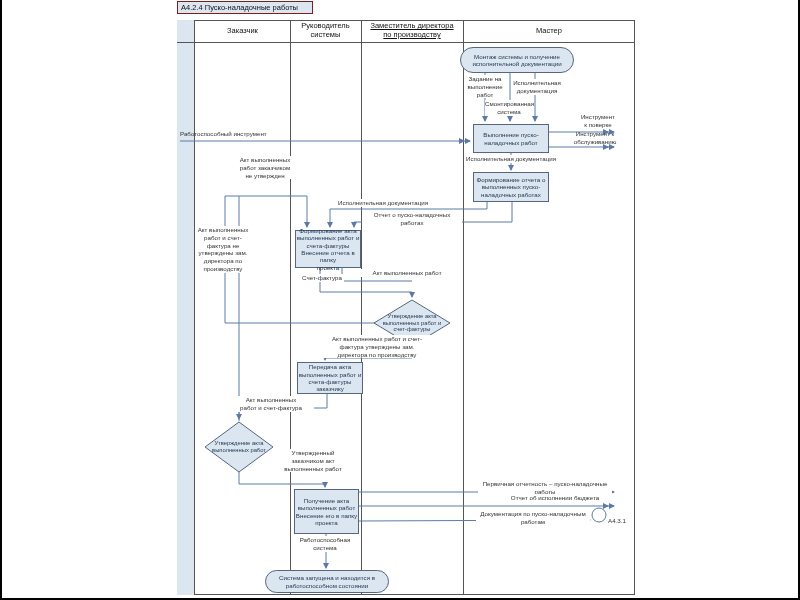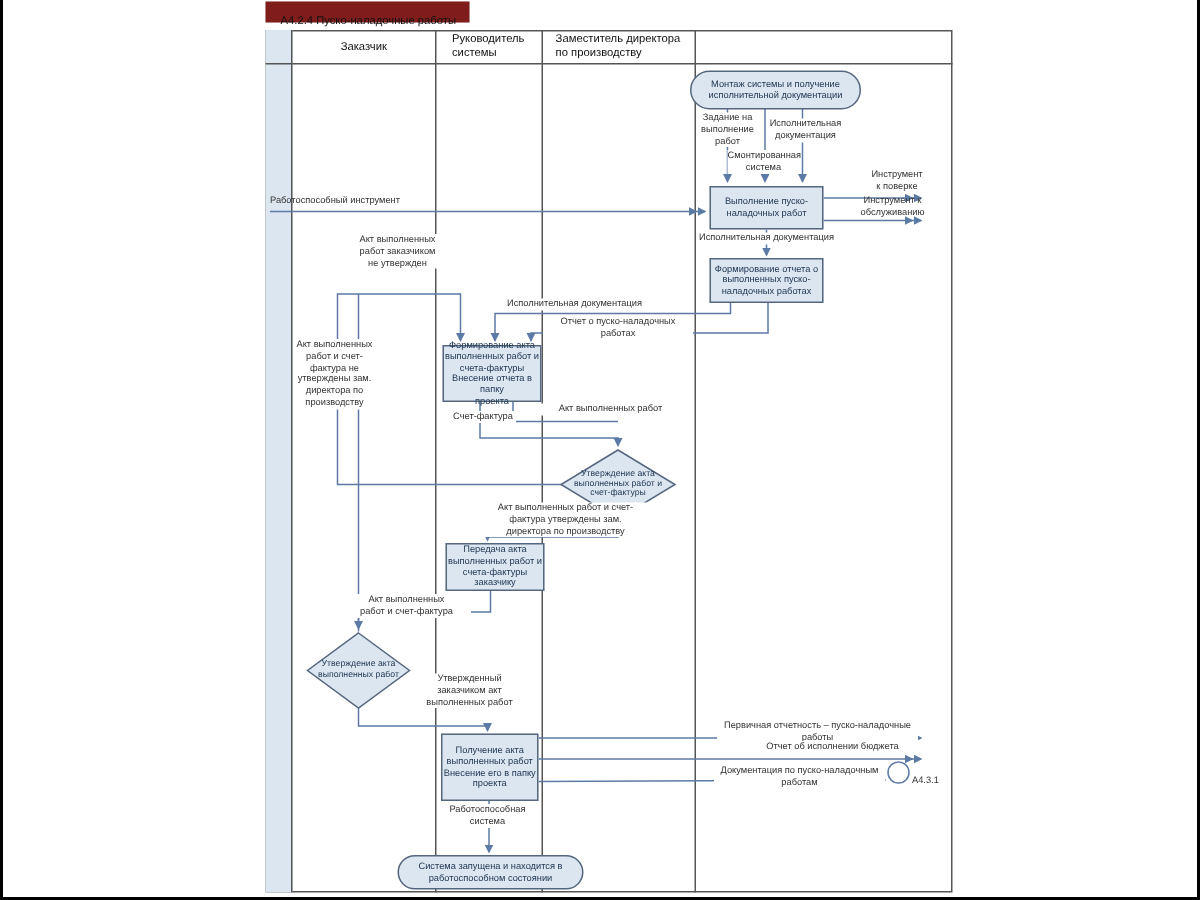--- a/index.html
+++ b/index.html
@@ -12,44 +12,45 @@
   .dtxt{position:absolute;display:flex;align-items:center;justify-content:center;text-align:center;
         font-size:5.8px;line-height:1.15;color:#223a54;white-space:pre-line;}
   .lbl{position:absolute;font-size:6.2px;line-height:1.25;color:#333;text-align:center;white-space:pre-line;}
   .lbl.bg{background:#fff;}
   .lbl.left{text-align:left;}
   .frame{position:absolute;border:1px solid #555;box-sizing:border-box;}
   .vline{position:absolute;width:1px;background:#555;}
   .hline{position:absolute;height:1px;background:#555;}
   .strip{position:absolute;background:#dce6f1;border-right:1px solid #555;box-sizing:border-box;}
   .hdr{position:absolute;top:20px;height:22px;display:flex;align-items:center;justify-content:center;
-       text-align:left;font-size:7.5px;color:#111;line-height:1.15;white-space:pre-line;}
-  #titlebox{position:absolute;left:175px;top:1px;width:136px;height:13px;background:#dce6f1;border:7px solid #7f1d1d;
+       text-align:center;font-size:7.5px;color:#111;line-height:1.15;white-space:pre-line;}
+  #titlebox{position:absolute;left:175px;top:1px;width:136px;height:13px;background:#dce6f1;border:1px solid #7f1d1d;
        font-size:7.5px;color:#111;line-height:12px;padding-left:3px;box-sizing:border-box;}
 </style>
 </head>
 <body>
 
 <div id="stage">
  <div id="slide">
 
   <div id="titlebox">А4.2.4 Пуско-наладочные работы</div>
 
   <div class="frame" style="left:175px;top:20px;width:458px;height:575px;"></div>
   <div class="strip" style="left:175px;top:20px;width:18px;height:575px;"></div>
   <div class="hline" style="left:175px;top:42px;width:458px;"></div>
   <div class="vline" style="left:288px;top:20px;height:575px;"></div>
   <div class="vline" style="left:359px;top:20px;height:575px;"></div>
   <div class="vline" style="left:461px;top:20px;height:575px;"></div>
 
   <div class="hdr" style="left:193px;width:95px;">Заказчик</div>
   <div class="hdr" style="left:288px;width:71px;">Руководитель
 системы</div>
-  <div class="hdr" style="left:359px;width:102px;">Заместитель директора
+  <div class="hdr" style="left:359px;width:102px;text-decoration:underline;">Заместитель директора
 по производству</div>
+  <div class="hdr" style="left:461px;width:172px;">Мастер</div>
 
   <svg id="overlay" width="796" height="598">
     <defs>
       <marker id="arr" markerWidth="7" markerHeight="7" refX="5" refY="3" orient="auto">
         <path d="M0,0 L6,3 L0,6 Z" fill="#5b7aa6"></path>
       </marker>
     </defs>
     <g stroke="#5b7aa6" stroke-width="1" fill="none">
       <polyline points="483,72 483,121" marker-end="url(#arr)"></polyline>
       <polyline points="508,72 508,121" marker-end="url(#arr)"></polyline>

